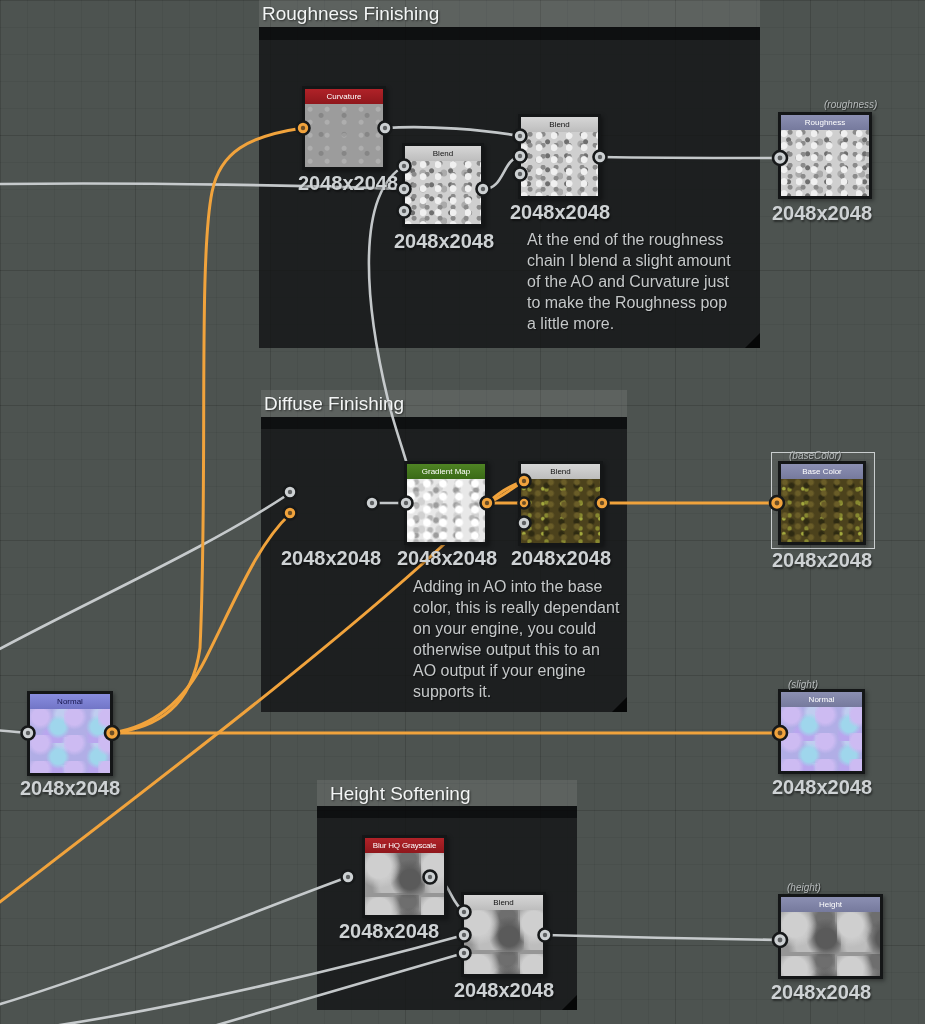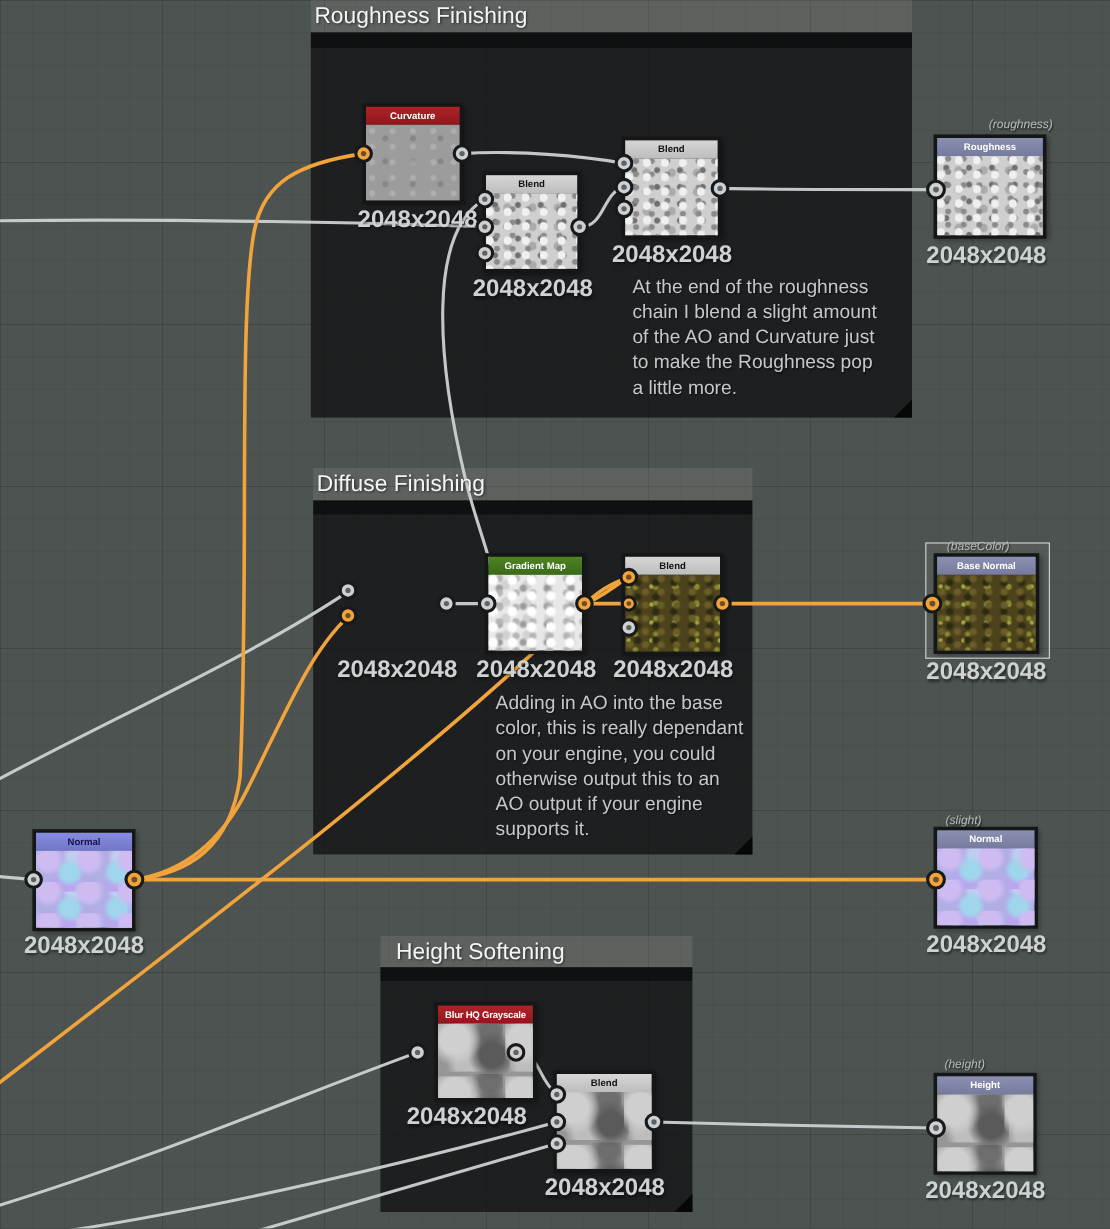--- a/index.html
+++ b/index.html
@@ -19,21 +19,21 @@
   .frame .band{position:absolute;left:0;top:0;right:0;background:rgba(255,255,255,0.09);}
   .frame .strip{position:absolute;left:0;right:0;background:rgba(6,7,8,0.88);}
   .frame .bodyy{position:absolute;left:0;right:0;bottom:0;background:rgba(17,19,20,0.80);}
   .frame .fold{position:absolute;right:0;bottom:0;width:0;height:0;
     border-bottom:15px solid #060707;border-left:15px solid transparent;}
   .frame-title{position:absolute;z-index:3;color:#f3f5f5;font-size:19px;
     text-shadow:1px 1px 2px rgba(0,0,0,0.55);white-space:nowrap;}
   
   .node{position:absolute;z-index:3;border:3px solid #141617;box-sizing:border-box;
     box-shadow:2px 2px 4px rgba(0,0,0,0.35);}
-  .node .hdr{height:15px;line-height:15px;text-align:center;font-weight:bold;
+  .node .hdr{height:15px;line-height:15px;text-align:center;font-weight:normal;
     font-size:8px;overflow:hidden;white-space:nowrap;}
   .node .tex{position:absolute;left:0;right:0;top:15px;bottom:0;}
   .hdr-red{background:linear-gradient(#b02228,#8f171c);color:#fff;}
   .hdr-green{background:linear-gradient(#4f8424,#3a6a17);color:#fff;}
   .hdr-gray{background:linear-gradient(#d6d6d6,#bdbdbd);color:#121212;}
   .hdr-out{background:linear-gradient(#8b8fb2,#767a9d);color:#fff;font-size:9.5px;}
   .hdr-norm{background:linear-gradient(#888cdf,#7276c7);color:#14144a;font-size:9.5px;}
   .hdr-tiny{font-size:7px;letter-spacing:-0.2px;}
   
   .tex-curv{background-color:#9c9c9c;background-image:
@@ -161,40 +161,40 @@
   </div>
   <div class="node" style="left:404px;top:461px;width:84px;height:84px;">
     <div class="hdr hdr-green">Gradient Map</div>
     <div class="tex tex-ao"></div>
   </div>
   <div class="node" style="left:518px;top:461px;width:85px;height:85px;">
     <div class="hdr hdr-gray">Blend</div>
     <div class="tex tex-diff"></div>
   </div>
   <div class="node" style="left:778px;top:461px;width:88px;height:84px;">
-    <div class="hdr hdr-out">Base Normal</div>
+    <div class="hdr hdr-out">Base Color</div>
     <div class="tex tex-diff"></div>
   </div>
   <div class="node" style="left:27px;top:691px;width:86px;height:85px;">
     <div class="hdr hdr-norm">Normal</div>
     <div class="tex tex-norm"></div>
   </div>
   <div class="node" style="left:778px;top:689px;width:87px;height:85px;">
     <div class="hdr hdr-out">Normal</div>
     <div class="tex tex-norm"></div>
   </div>
   <div class="node" style="left:362px;top:835px;width:85px;height:83px;">
     <div class="hdr hdr-red hdr-tiny">Blur HQ Grayscale</div>
     <div class="tex tex-hgt"></div>
   </div>
   <div class="node" style="left:461px;top:892px;width:85px;height:85px;">
     <div class="hdr hdr-gray">Blend</div>
     <div class="tex tex-hgt"></div>
   </div>
-  <div class="node" style="left:778px;top:894px;width:86px;height:85px;">
+  <div class="node" style="left:778px;top:894px;width:105px;height:85px;">
     <div class="hdr hdr-out">Height</div>
     <div class="tex tex-hgt"></div>
   </div>
 
   <div class="sizelbl" style="left:348px;top:172px;">2048x2048</div>
   <div class="sizelbl" style="left:444px;top:230px;">2048x2048</div>
   <div class="sizelbl" style="left:560px;top:201px;">2048x2048</div>
   <div class="sizelbl" style="left:822px;top:202px;">2048x2048</div>
   <div class="sizelbl" style="left:331px;top:547px;">2048x2048</div>
   <div class="sizelbl" style="left:447px;top:547px;">2048x2048</div>

